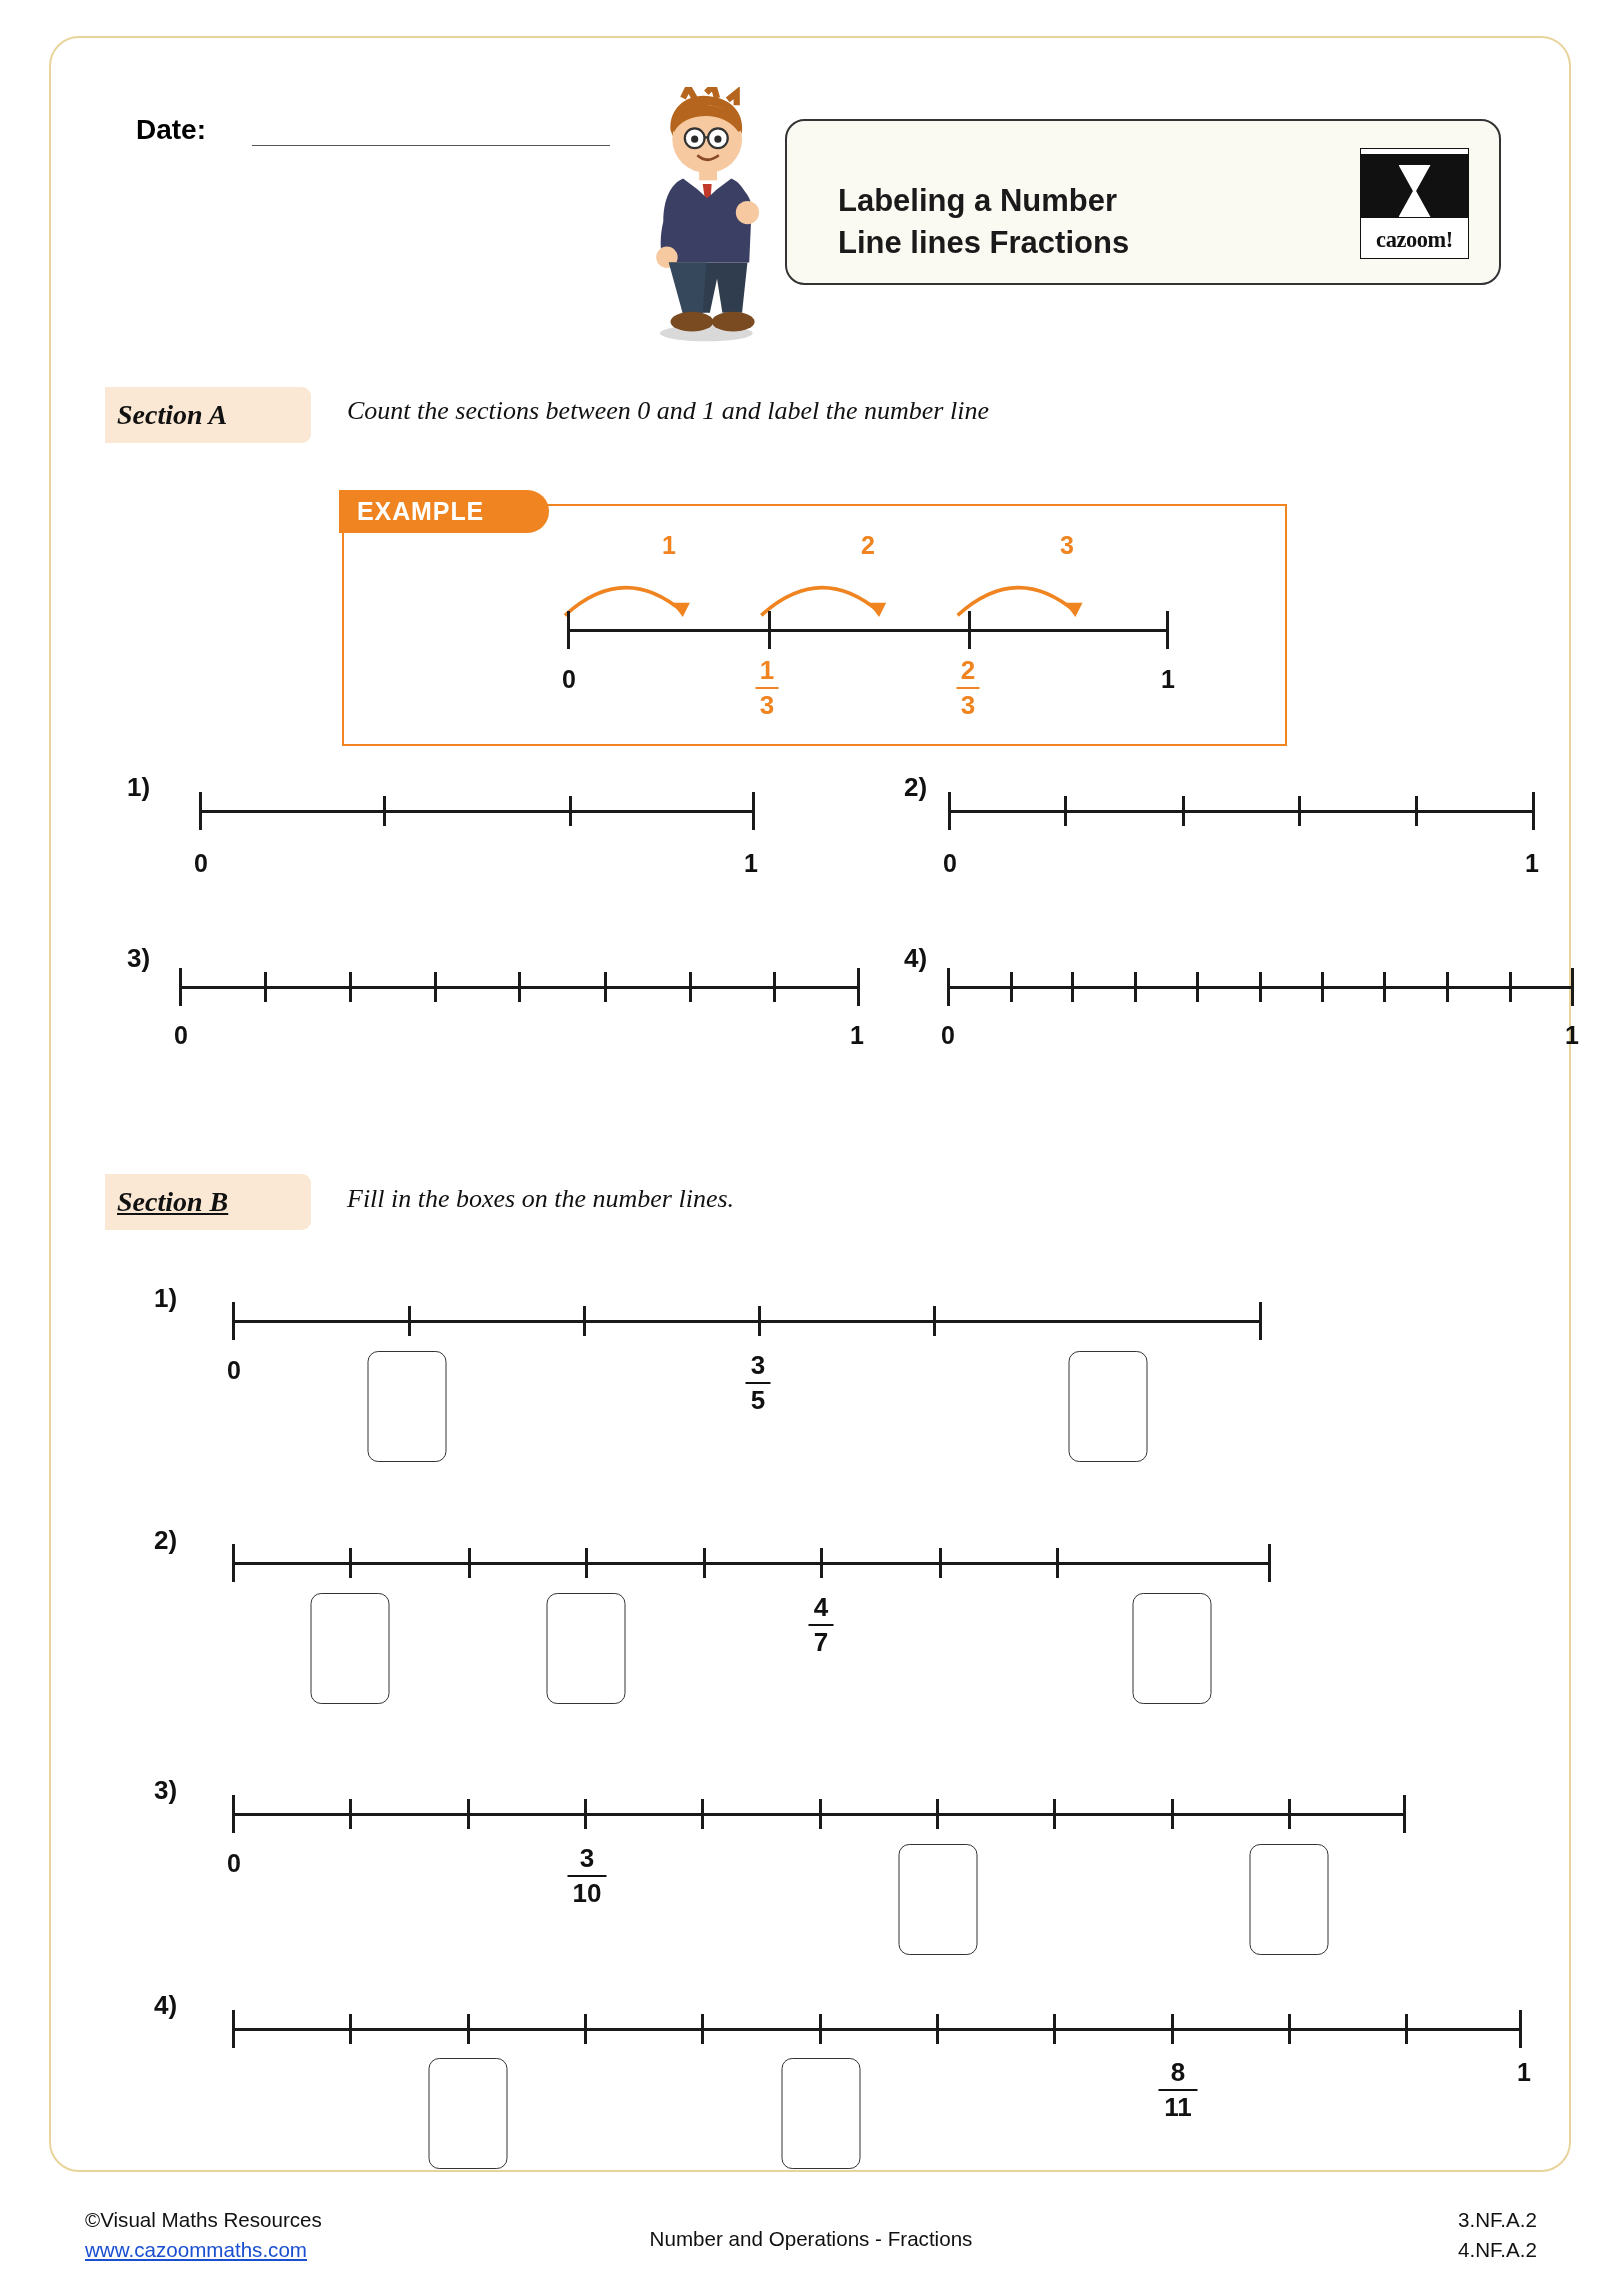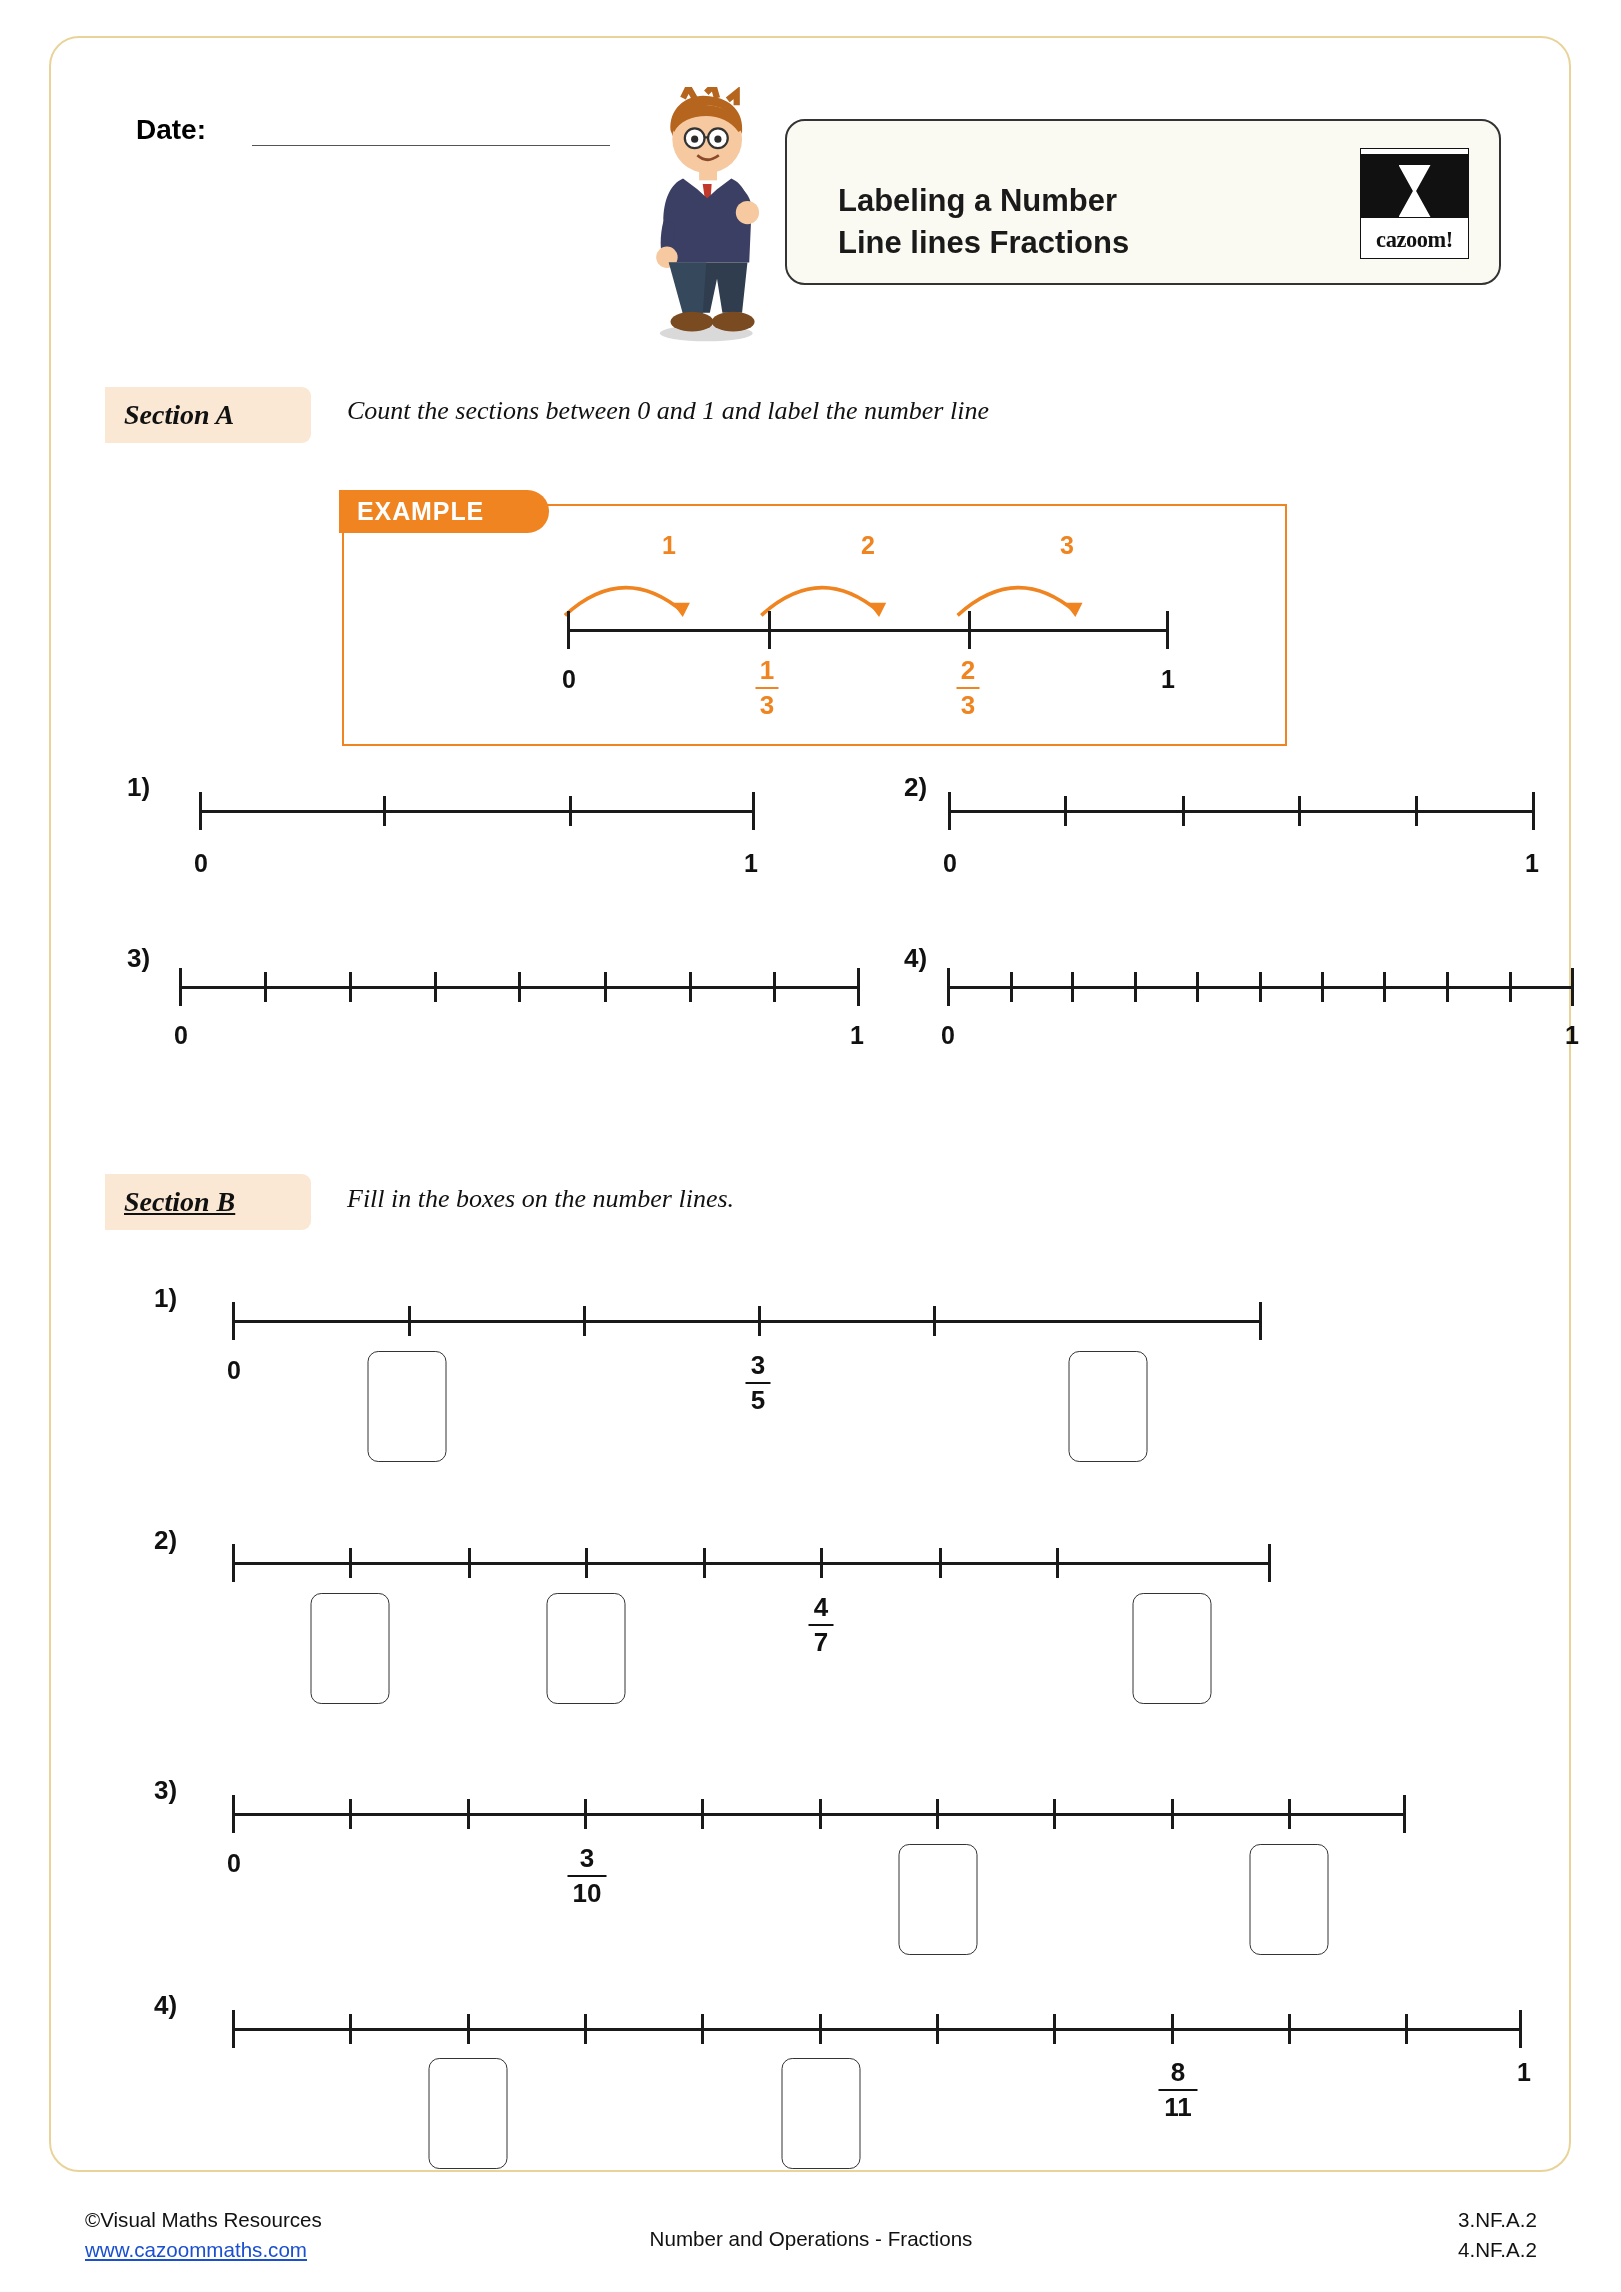--- a/index.html
+++ b/index.html
@@ -122,21 +122,21 @@
 
   
   .section-tag {
     position: absolute;
     width: 206px;
     height: 56px;
     background: #fae8d4;
     border-radius: 0 9px 9px 0;
     display: flex;
     align-items: center;
-    padding-left: 19px;
+    padding-left: 12px;
     box-sizing: border-box;
     font-family: "Liberation Serif", serif;
     font-weight: bold;
     font-style: italic;
     font-size: 28px;
     color: #111;
   }
   .section-instr {
     position: absolute;
     font-family: "Liberation Serif", serif;

